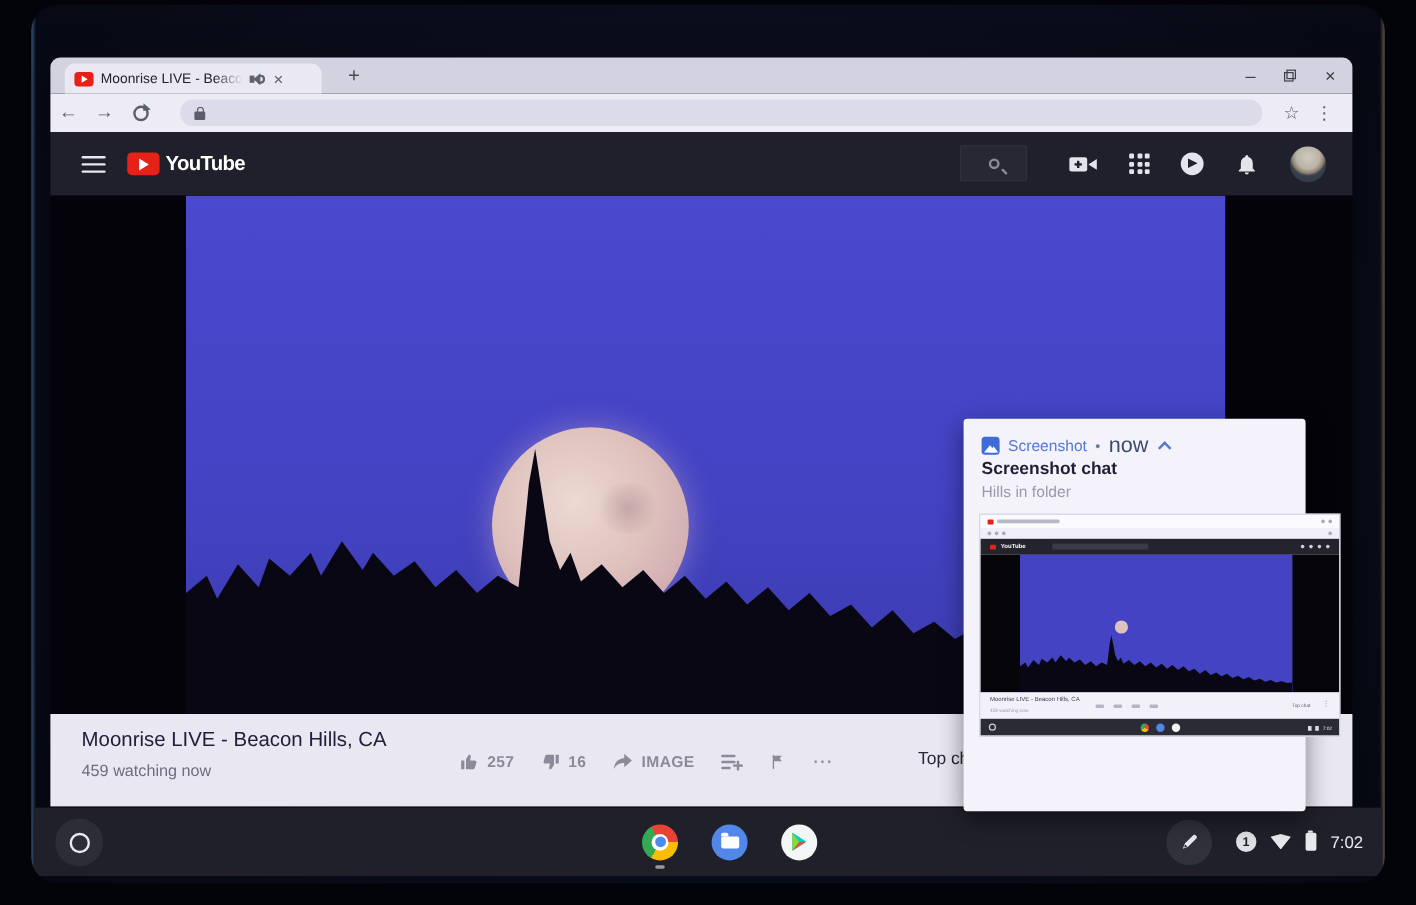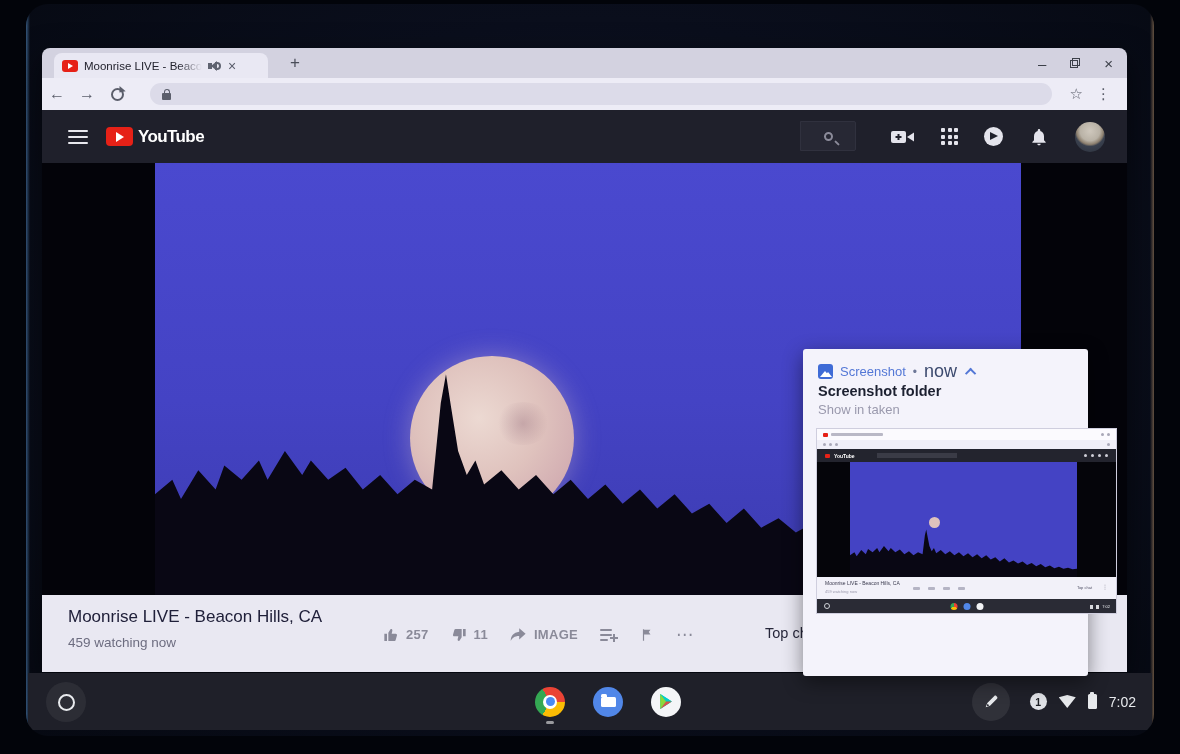--- a/index.html
+++ b/index.html
@@ -298,21 +298,21 @@
         <span class="act">
           <svg width="16" height="16" viewBox="0 0 24 24">
                 <path d="M2 10h4v11H2zM8 21h9c1 0 1.8-.6 2-1.5l2-7c.3-1.2-.6-2.5-2-2.5h-6l1-4.5C14.3 4 13.4 3 12.3 3c-.5 0-1 .2-1.3.6L8 8.5V21z"></path>
               </svg>
           <span>257</span>
         </span>
         <span class="act">
           <svg width="16" height="16" viewBox="0 0 24 24" style="transform:rotate(180deg)">
                 <path d="M2 10h4v11H2zM8 21h9c1 0 1.8-.6 2-1.5l2-7c.3-1.2-.6-2.5-2-2.5h-6l1-4.5C14.3 4 13.4 3 12.3 3c-.5 0-1 .2-1.3.6L8 8.5V21z"></path>
               </svg>
-          <span>11</span>
+          <span>16</span>
         </span>
         <span class="act">
           <svg width="17" height="15" viewBox="0 0 24 20">
                 <path d="M13 1l9 8-9 8v-5C6 12 3 15 1 19c0-7 4-12 12-13V1z"></path>
               </svg>
           <span>IMAGE</span>
         </span>
         <span class="playlist-add">
               <i></i>
               <i></i>
@@ -329,22 +329,22 @@
   </div>
 
   <div class="notif">
     <div class="n-head">
       <span class="n-appicon"></span>
       <span class="n-app">Screenshot</span>
       <span class="n-sep">•</span>
       <span class="n-time">now</span>
       <span class="n-chevron"></span>
     </div>
-    <div class="n-title">Screenshot folder</div>
-    <div class="n-sub">Show in taken</div>
+    <div class="n-title">Screenshot chat</div>
+    <div class="n-sub">Hills in folder</div>
 
     <div class="n-thumb">
       <div class="m-titlebar">
         <span class="m-reddot"></span>
         <span class="m-bar" style="width:52px"></span>
         <span class="m-dot" style="margin-left:auto"></span>
         <span class="m-dot"></span>
       </div>
       <div class="m-toolbar">
         <span class="m-dot"></span>

